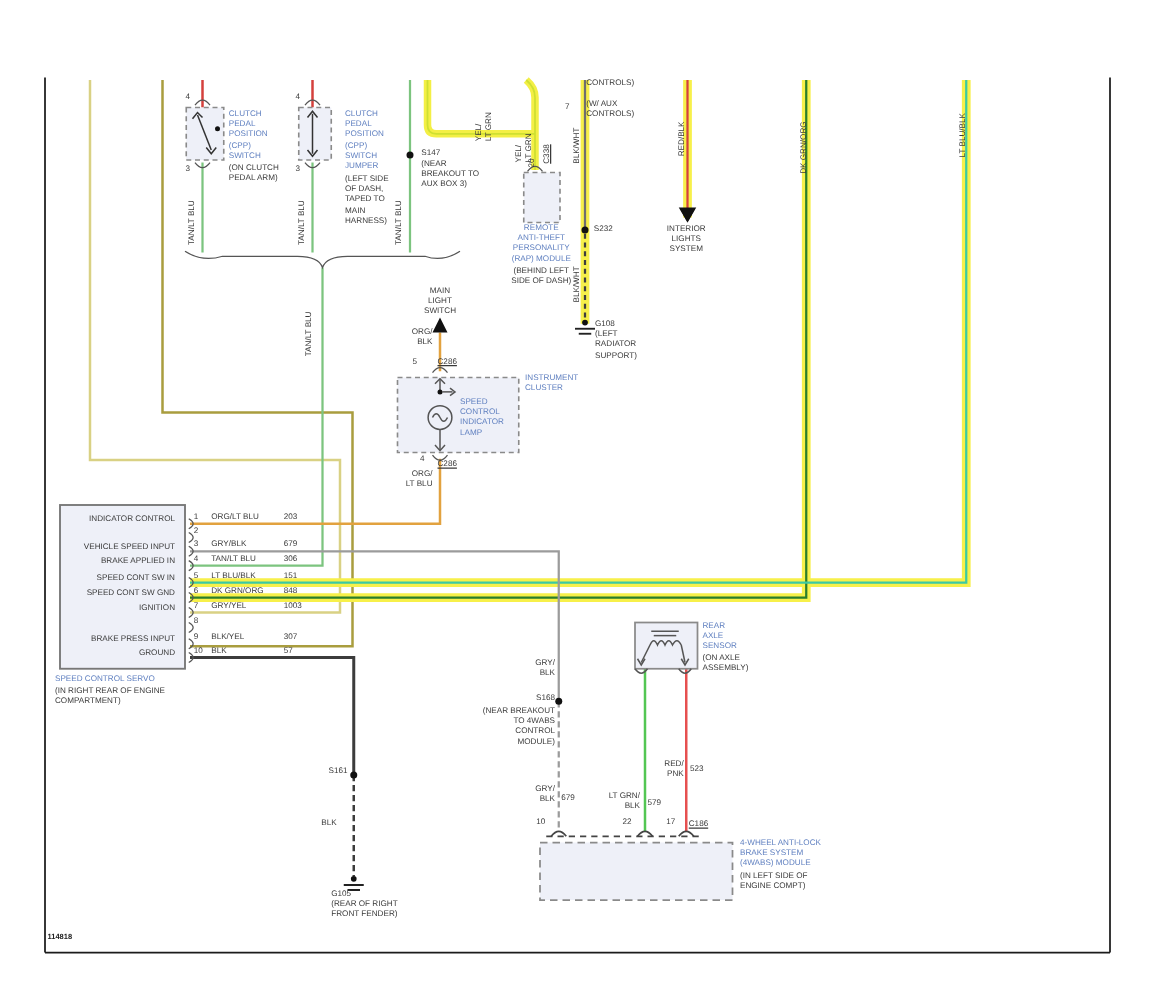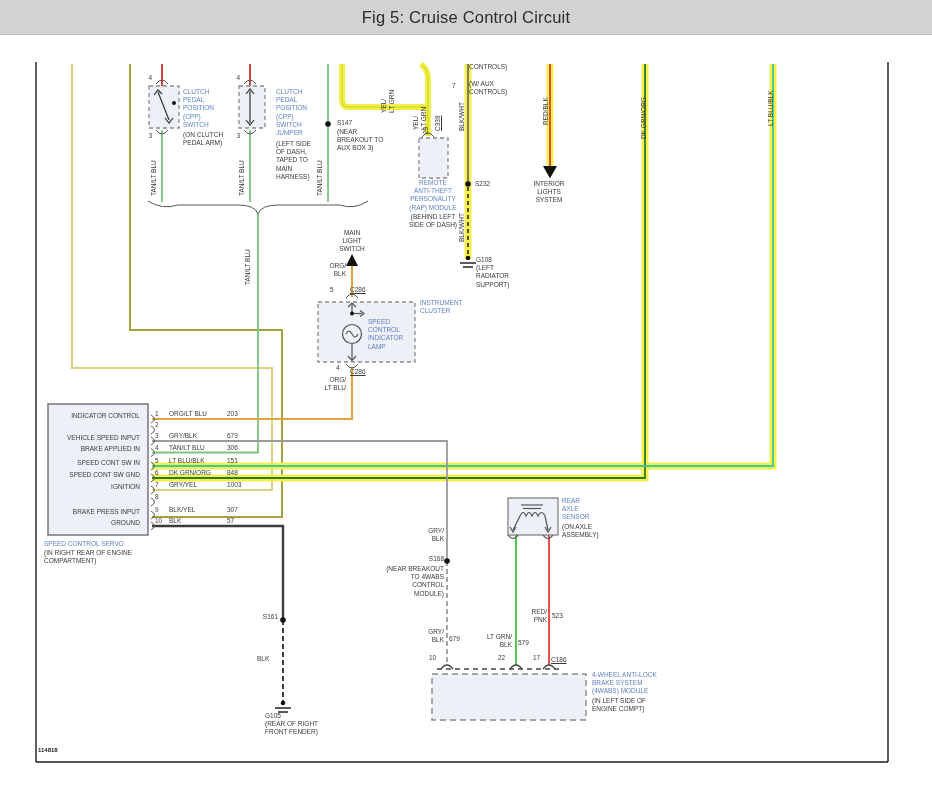--- a/index.html
+++ b/index.html
@@ -15,23 +15,20 @@
   .c{text-align:center;}
   .u{text-decoration:underline;}
   .v{transform:rotate(-90deg);transform-origin:0 0;line-height:7.6px;}
   .code{font-weight:bold;font-size:6px;color:#222;}
 </style>
 </head>
 <body>
 
 <div class="stage">
 
-  <div class="banner">
-    <span>Fig 5: Cruise Control Circuit</span>
-  </div>
 
   <svg width="932" height="790" viewBox="0 0 932 790">
 
     <g stroke="#1b1b1b" stroke-width="1.4">
       <line x1="36" y1="62" x2="36" y2="762"></line>
       <line x1="36" y1="762" x2="888" y2="762"></line>
       <line x1="888" y1="62" x2="888" y2="762"></line>
     </g>
 
     <g fill="none" stroke="#d9d184" stroke-width="2">

